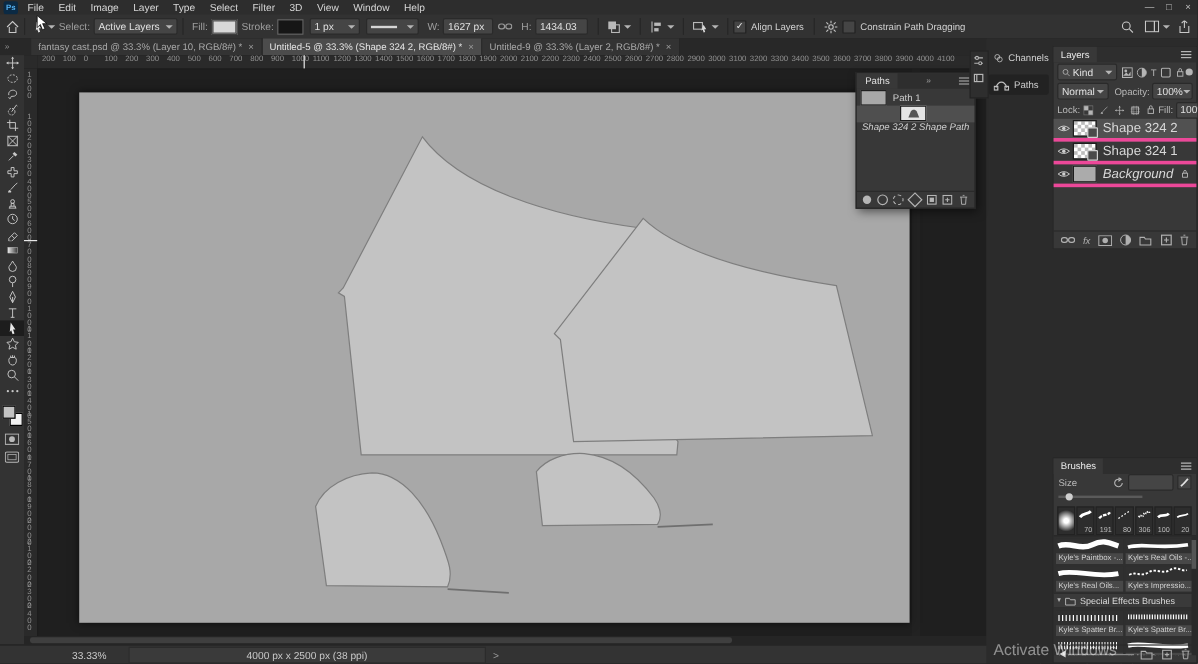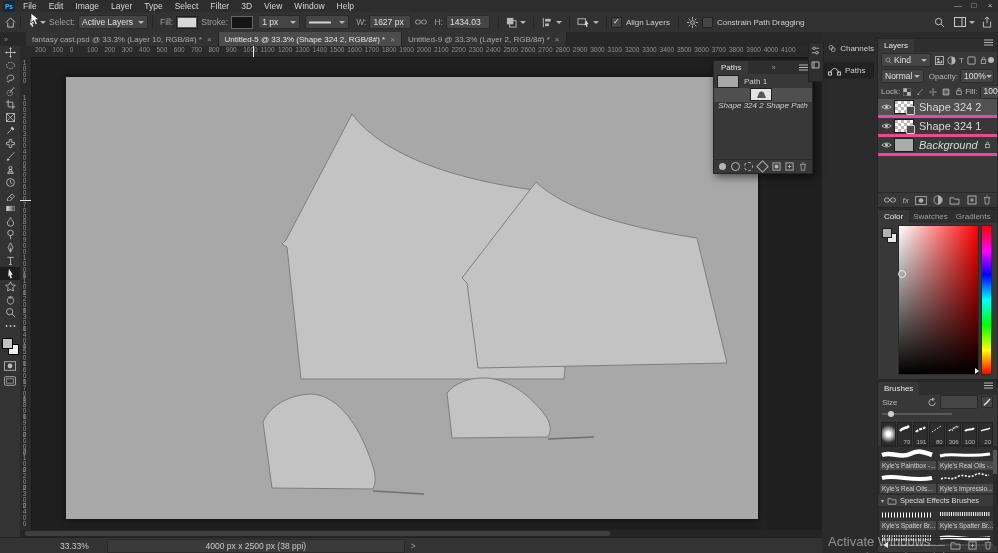--- a/index.html
+++ b/index.html
@@ -53,21 +53,21 @@
   .prow{height:14px;display:flex;align-items:center;padding:0 3px;color:#cwhite;}
   .prow.selected{background:#4f4f4f;flex-direction:column;}
   .pthumb{width:20px;height:11px;border:1px solid #1f1f1f;margin-right:5px;background:#a8a8a8;}
   #fpaths .foot{position:absolute;bottom:0;left:0;right:0;height:13px;border-top:1px solid #2a2a2a;
                 display:flex;align-items:center;justify-content:space-between;padding:0 5px;color:#b5b5b5;font-size:7.5px;}
   
   #rightdock{left:822px;top:32px;width:176px;height:521px;background:#2b2b2b;}
   .dockbtn{position:absolute;left:2px;width:50px;height:17px;display:flex;align-items:center;font-size:8px;color:#cfcfcf;border-radius:2px;}
   .dockbtn.pressed{background:#222222;}
   .panel{position:absolute;left:55px;width:121px;background:#383838;border:1px solid #252525;box-sizing:border-box;}
-  .phdr{height:13px;background:#2e2e2e;display:flex;font-size:8px;}
+  .phdr{height:13px;background:#2e2e2e;display:flex;align-items:center;font-size:8px;}
   .ptabact{background:#383838;height:13px;line-height:13px;padding:0 6px;color:#e8e8e8;}
   .ptabin{height:13px;line-height:13px;padding:0 4px;color:#9d9d9d;}
   .hamb{margin-left:auto;margin-right:4px;}
   .small{font-size:8px;color:#b8b8b8;}
   
   .lrow{position:relative;height:16px;display:flex;align-items:center;font-size:11px;color:#d8d8d8;border-bottom:3px solid #ec4899;}
   .lrow.selected{background:#515151;}
   .eyebox{width:16px;display:flex;justify-content:center;}
   .lthumb{width:18px;height:12px;border:1px solid #1d1d1d;margin-right:5px;position:relative;
           background:conic-gradient(#ffffff 25%,#bdbdbd 0 50%,#ffffff 0 75%,#bdbdbd 0) 0 0/6px 6px;}
@@ -740,38 +740,20 @@
             </svg>
           </span>
         <span>
             <svg width="8" height="10" viewBox="0 0 10 12">
               <path d="M1 3h8M4 1h2M2.2 3l.6 8h4.4L7.8 3" fill="none" stroke="#b0b0b0"></path>
             </svg>
           </span>
       </div>
     </div>
 
-    <div class="panel" style="top:177px;height:171px">
-      <div class="phdr">
-        <span class="ptabact">Color</span>
-        <span class="ptabin">Swatches</span>
-        <span class="ptabin">Gradients</span>
-        <span class="ptabin">Patterns</span>
-
-      </div>
-      <div class="abs" style="left:4px;top:18px;width:15px;height:15px">
-        <span class="abs" style="left:5px;top:5px;width:8px;height:8px;background:#e8e8e8;border:1px solid #1c1c1c"></span>
-        <span class="abs" style="left:0;top:0;width:8px;height:8px;background:#b2b2b2;border:1px solid #1c1c1c"></span>
-      </div>
-      <div id="satsq">
-        <span class="abs" style="left:-1px;top:44px;width:6px;height:6px;border:1px solid #e8e8e8;border-radius:50%"></span>
-      </div>
-      <div id="huebar"></div>
-      <span class="abs" style="left:97px;top:158px;width:0;height:0;border-top:3px solid transparent;border-bottom:3px solid transparent;border-left:4px solid #f0f0f0"></span>
-    </div>
 
     <div class="panel" style="top:349px;height:172px">
       <div class="phdr">
         <span class="ptabact">Brushes</span>
         <span class="hamb">
             <svg width="9" height="7" viewBox="0 0 9 7">
               <path d="M0 1h9M0 3.5h9M0 6h9" stroke="#b5b5b5"></path>
             </svg>
           </span>
       </div>

